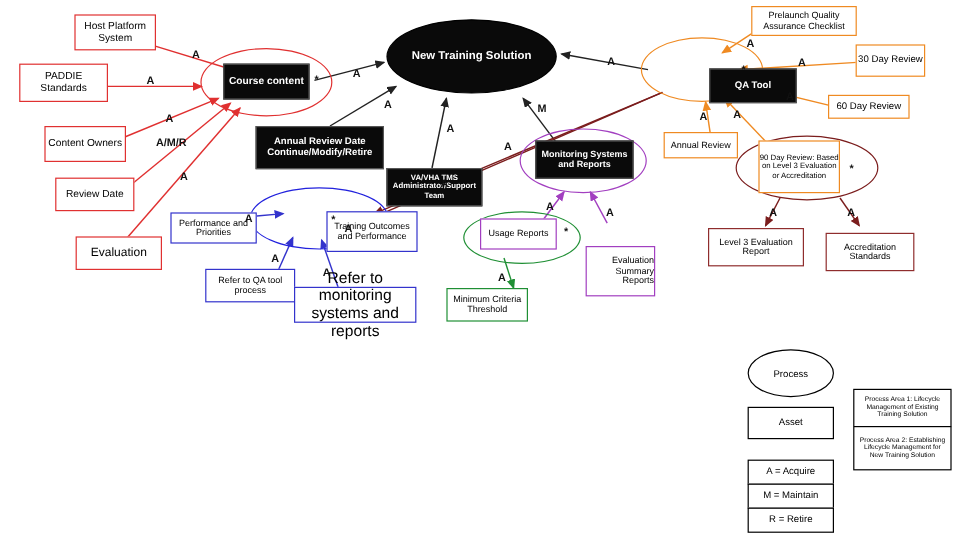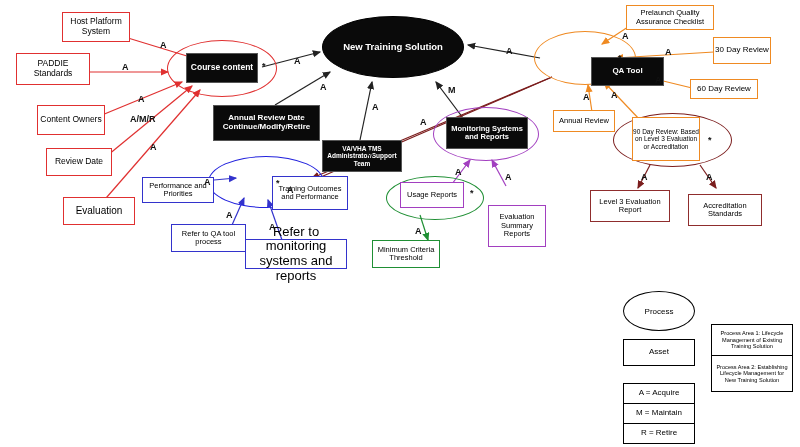--- a/index.html
+++ b/index.html
@@ -222,21 +222,21 @@
     <span>Usage Reports</span>
   </div>
   <div class="star" style="left:470px;top:188px;font-size:9px;">
     <span>*</span>
   </div>
 
   <div class="node rect green" style="left:372px;top:240px;width:68px;height:28px;font-size:7.5px;">
     <span>Minimum Criteria Threshold</span>
   </div>
 
-  <div class="node rect purple" style="left:488px;top:205px;width:58px;height:42px;font-size:7.5px;">
+  <div class="node rect purple" style="left:488px;top:205px;width:58px;height:42px;font-size:7.5px;text-align:right;">
     <span>Evaluation Summary Reports</span>
   </div>
 
   <div class="lbl" style="left:160px;top:40px;font-size:9px;"><span>A</span></div>
   <div class="lbl" style="left:122px;top:62px;font-size:9px;"><span>A</span></div>
   <div class="lbl" style="left:138px;top:94px;font-size:9px;"><span>A</span></div>
   <div class="lbl" style="left:130px;top:114px;font-size:9px;text-align:center;"><span>A/M/R</span></div>
   <div class="lbl" style="left:150px;top:142px;font-size:9px;"><span>A</span></div>
 
   <div class="lbl" style="left:294px;top:56px;font-size:9px;"><span>A</span></div>

